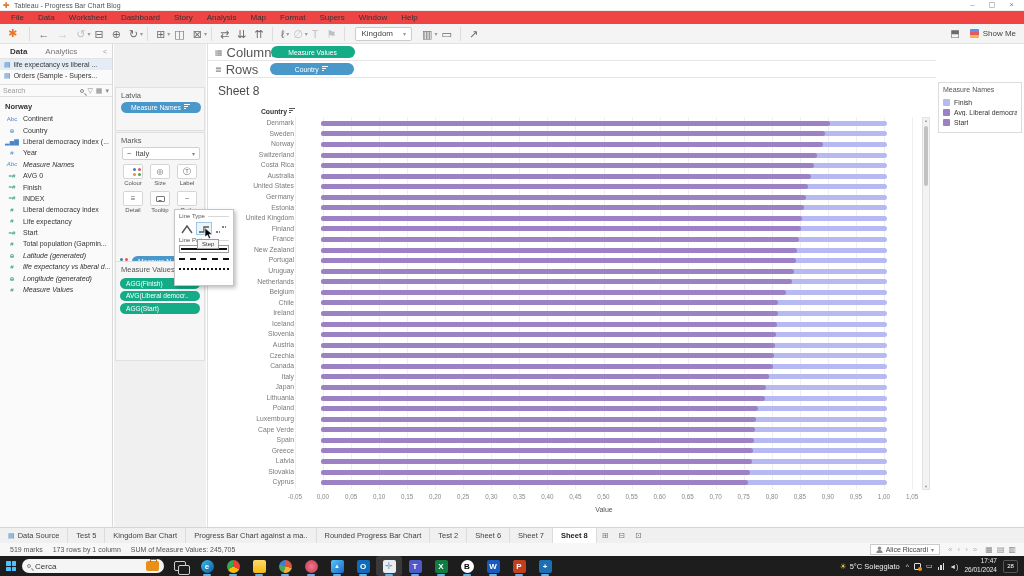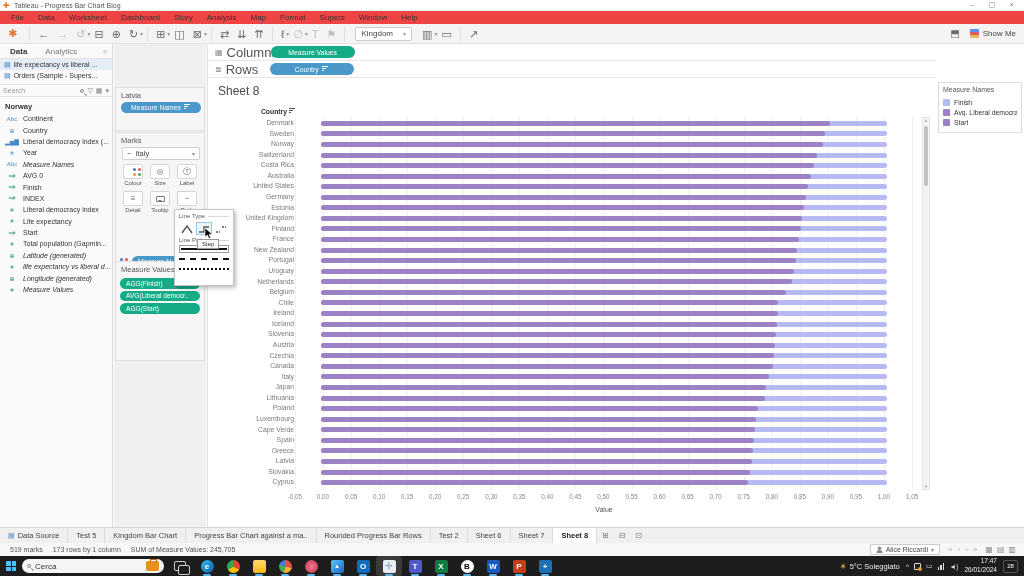--- a/index.html
+++ b/index.html
@@ -803,21 +803,21 @@
       <div class="sheet-tab">
         <span>Test 5</span>
       </div>
       <div class="sheet-tab">
         <span>Kingdom Bar Chart</span>
       </div>
       <div class="sheet-tab">
         <span>Progress Bar Chart against a ma..</span>
       </div>
       <div class="sheet-tab">
-        <span>Rounded Progress Bar Rows</span>
+        <span>Rounded Progress Bar Chart</span>
       </div>
       <div class="sheet-tab">
         <span>Test 2</span>
       </div>
       <div class="sheet-tab">
         <span>Sheet 6</span>
       </div>
       <div class="sheet-tab">
         <span>Sheet 7</span>
       </div>

